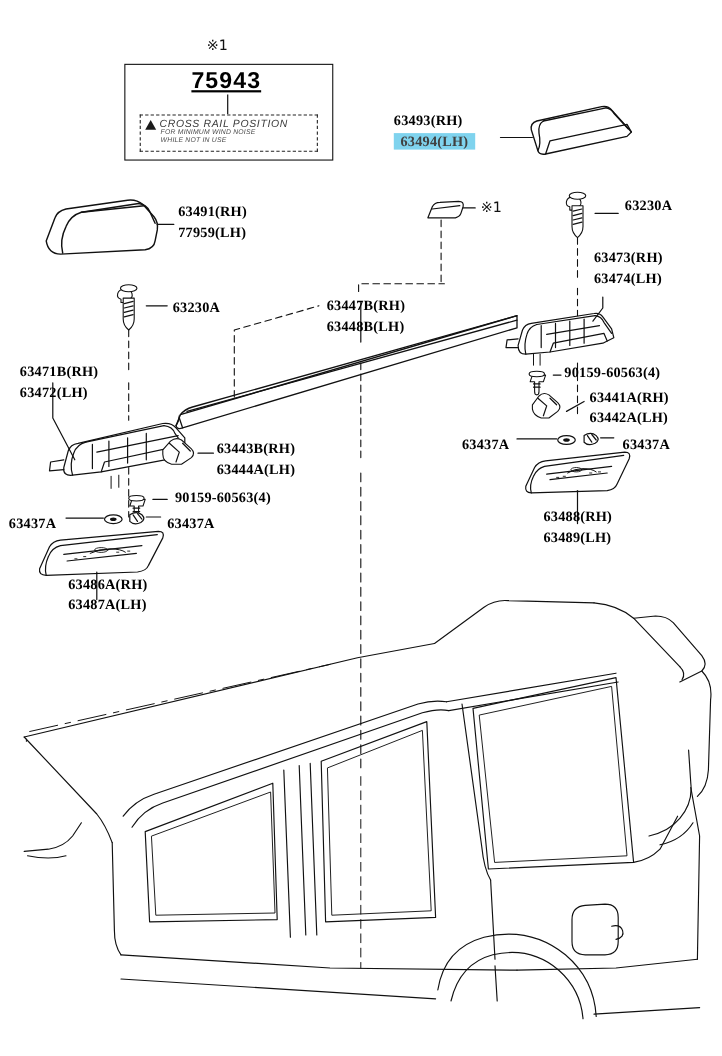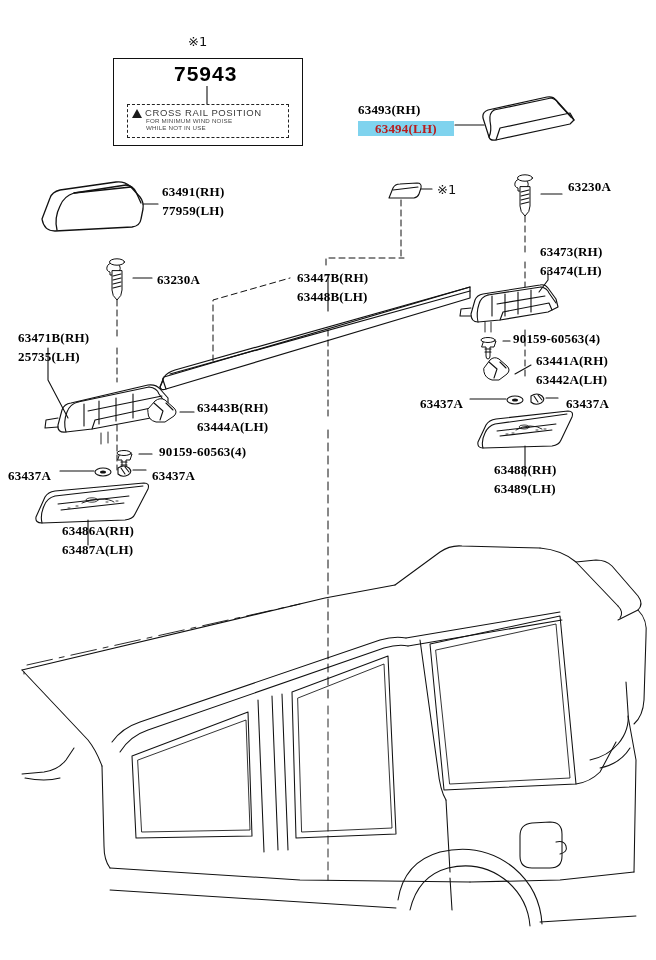--- a/index.html
+++ b/index.html
@@ -29,22 +29,22 @@
     font-family: "Liberation Serif", "DejaVu Serif", serif;
     font-weight: bold;
     font-size: 13px;
     letter-spacing: 0.2px;
     color: #000000;
     white-space: pre;
     line-height: 19px;
   }
   .hl {
     background: #7fd3ee;
-    color: #b91c1c;
-    padding: 0 17px;
+    color: #404040;
+    padding: 0 6px;
   }
   .note-box {
     position: absolute;
     border: 1.4px solid #111;
     background: #ffffff;
     box-sizing: border-box;
   }
   .note-num {
     position: absolute;
     font-family: "Liberation Sans", "DejaVu Sans", sans-serif;
@@ -52,20 +52,21 @@
     font-size: 21px;
     letter-spacing: 1px;
     color: #000;
   }
   .warn-box {
     position: absolute;
     border: 1.2px dashed #222;
     background: #fff;
     box-sizing: border-box;
     padding: 2px 4px 2px 4px;
+    font-style: italic;
   }
   .warn-title {
     font-family: "Liberation Sans", "DejaVu Sans", sans-serif;
     font-size: 9.5px;
     letter-spacing: 0.6px;
     color: #3a3a3a;
     white-space: pre;
     margin-left: 13px;
     line-height: 11px;
   }
@@ -325,39 +326,39 @@
       </g>
 
       <path d="M328 706 L328 880" stroke-dasharray="8,5" stroke-width="0.9"></path>
       <path d="M24 672 L24 674" stroke-width="0.9"></path>
 
     </g>
   </svg>
 
   <div class="ref-mark" style="left:188px; top:34px;">※1</div>
   <div class="note-box" style="left:113px; top:58px; width:190px; height:88px;"></div>
-  <div class="note-num" style="left:174px; top:62px;">75943</div>
+  <div class="note-num" style="left:174px; top:62px;text-decoration:underline;">75943</div>
   <svg style="position:absolute; left:113px; top:58px; width:190px; height:88px;">
     <path d="M94 28 L94 46" stroke="#111" stroke-width="1.1" fill="none"></path>
   </svg>
   <div class="warn-box" style="left:127px; top:104px; width:162px; height:34px;">
     <span class="warn-tri"></span>
     <div class="warn-title">CROSS RAIL POSITION</div>
     <div class="warn-sub">FOR MINIMUM WIND NOISE</div>
     <div class="warn-sub">WHILE NOT IN USE</div>
   </div>
 
   <div id="labels">
       <div class="lbl" style="left: 358px; top: 100px;"><div>63493(RH)</div><div><span class="hl">63494(LH)</span></div></div>
-      <div class="lbl" style="left: 162px; top: 182px; text-align: center;"><div>63491(RH)</div><div>77959(LH)</div></div>
+      <div class="lbl" style="left: 162px; top: 182px;"><div>63491(RH)</div><div>77959(LH)</div></div>
       <div class="lbl" style="left: 157px; top: 270px;"><div>63230A</div></div>
       <div class="lbl" style="left: 568px; top: 177px;"><div>63230A</div></div>
-      <div class="lbl" style="left: 540px; top: 224px; margin-top: 18px;"><div>63473(RH)</div><div>63474(LH)</div></div>
+      <div class="lbl" style="left: 540px; top: 224px;"><div>63473(RH)</div><div>63474(LH)</div></div>
       <div class="lbl" style="left: 297px; top: 268px;"><div>63447B(RH)</div><div>63448B(LH)</div></div>
-      <div class="lbl" style="left: 18px; top: 328px;"><div>63471B(RH)</div><div>25735(LH)</div></div>
+      <div class="lbl" style="left: 18px; top: 328px;"><div>63471B(RH)</div><div>63472(LH)</div></div>
       <div class="lbl" style="left: 513px; top: 329px;"><div>90159-60563(4)</div></div>
       <div class="lbl" style="left: 536px; top: 351px;"><div>63441A(RH)</div><div>63442A(LH)</div></div>
       <div class="lbl" style="left: 420px; top: 394px;"><div>63437A</div></div>
       <div class="lbl" style="left: 566px; top: 394px;"><div>63437A</div></div>
       <div class="lbl" style="left: 197px; top: 398px;"><div>63443B(RH)</div><div>63444A(LH)</div></div>
       <div class="lbl" style="left: 159px; top: 442px;"><div>90159-60563(4)</div></div>
       <div class="lbl" style="left: 494px; top: 460px;"><div>63488(RH)</div><div>63489(LH)</div></div>
       <div class="lbl" style="left: 8px; top: 466px;"><div>63437A</div></div>
       <div class="lbl" style="left: 152px; top: 466px;"><div>63437A</div></div>
       <div class="lbl" style="left: 62px; top: 521px;"><div>63486A(RH)</div><div>63487A(LH)</div></div>

